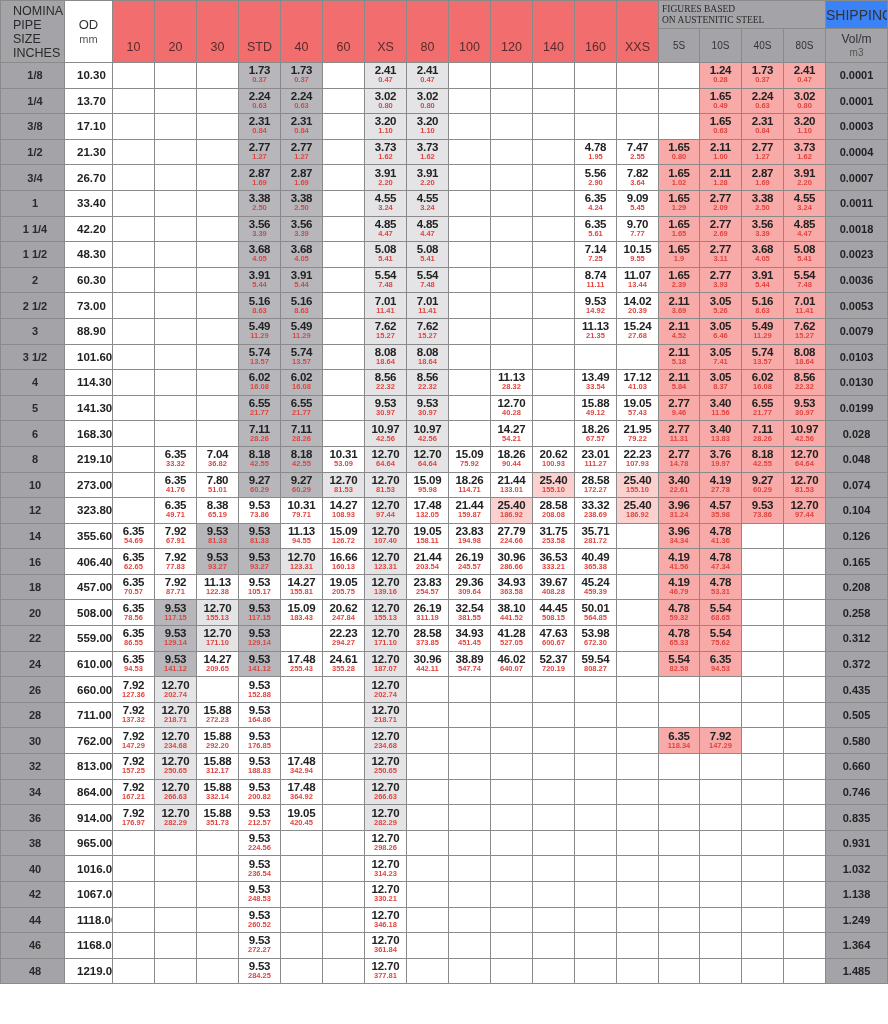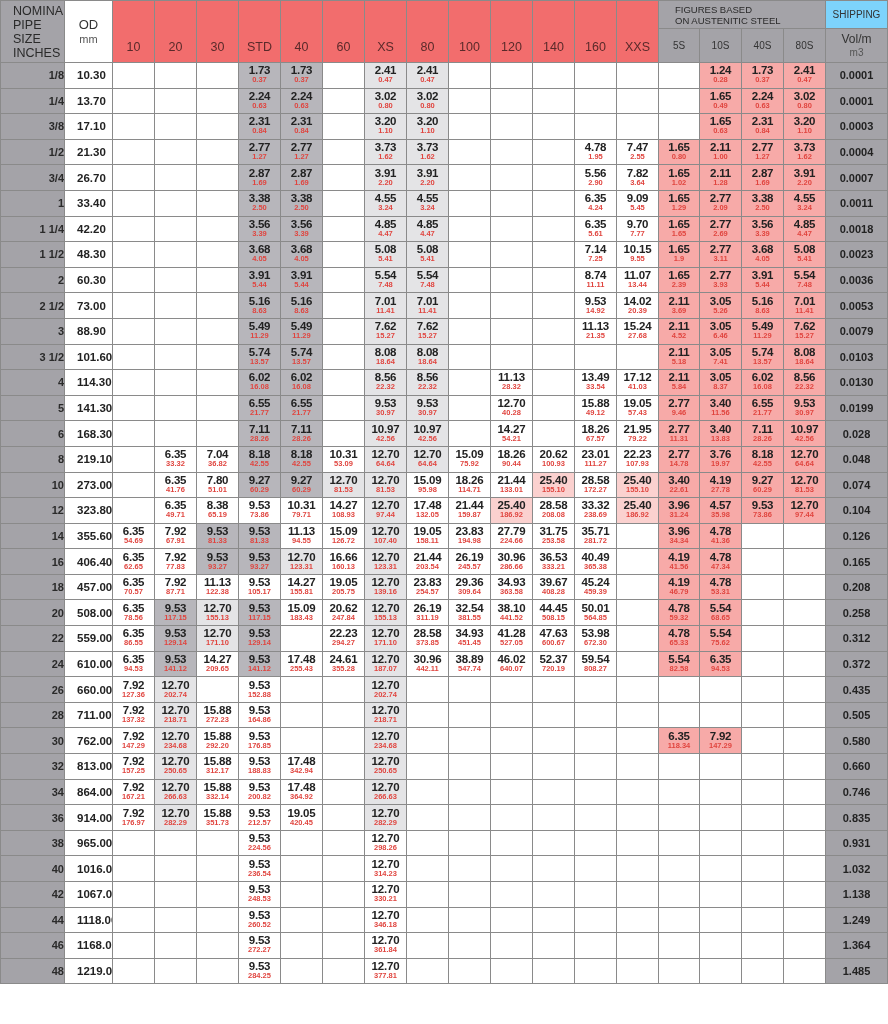--- a/index.html
+++ b/index.html
@@ -4,26 +4,26 @@
 <style>
   html, body { margin:0; padding:0; background:#ffffff; }
   body { width:888px; height:1024px; overflow:hidden; font-family:"Liberation Sans", sans-serif; }
   table { border-collapse:collapse; table-layout:fixed; width:888px; }
   td, th { border:1px solid #8a8a8a; padding:0; text-align:center; vertical-align:middle; overflow:hidden; }
   th { font-weight:normal; }
   .hdr-nps { background:#a4a3a8; color:#2a2a2a; text-align:left; font-size:12.5px; line-height:14px; padding-left:12px; vertical-align:middle; }
   .hdr-od { background:#ffffff; color:#333; font-size:13px; line-height:14px; }
   .hdr-od .small { font-size:11px; color:#555; }
   .hdr-sched { background:#f26d6d; color:#5a2a2a; font-size:12.5px; vertical-align:bottom; padding-bottom:8px; }
-  .hdr-aus-top { background:#a4a3a8; color:#2a2a2a; font-size:9.5px; text-align:left; line-height:11px; padding-left:16px; }
+  .hdr-aus-top { background:#a4a3a8; color:#2a2a2a; font-size:9.5px; text-align:left; line-height:11px; padding-left:3px;font-family:Liberation Serif, serif; }
   .hdr-aus { background:#a4a3a8; color:#333; font-size:10px; }
-  .hdr-ship { background:#7dd3fc; color:#333; font-size:10px; }
+  .hdr-ship { background:#3b82f6; color:#333; font-size:14px; }
   .hdr-vol { background:#a4a3a8; color:#333; font-size:12px; line-height:13px; }
   .hdr-vol .m3 { font-size:10px; color:#555; }
-  .nps { background:#a4a3a8; color:#2a2a2a; text-align:right; padding-left:5px; font-size:11px; font-weight:bold; }
+  .nps { background:#a4a3a8; color:#2a2a2a; text-align:center; padding-left:5px; font-size:11px; font-weight:bold; }
   .od { text-align:left; padding-left:12px; font-size:11.5px; font-weight:bold; color:#222; }
   .cell { font-size:11px; line-height:10px; }
   .cell .t { font-weight:bold; color:#222; display:block; font-size:11.5px; letter-spacing:-0.2px; }
   .cell .w { color:#e0453f; display:block; font-size:7.5px; font-weight:bold; }
   .c-dark { background:#b7b6bb; }
   .c-light { background:#e4e4e6; }
   .c-pink { background:#f7aaa8; }
   .c-pinklt { background:#fbd1cf; }
   .vol { background:#a4a3a8; font-size:11px; font-weight:bold; color:#222; }
   tr.body-row { height:25.6px; }

